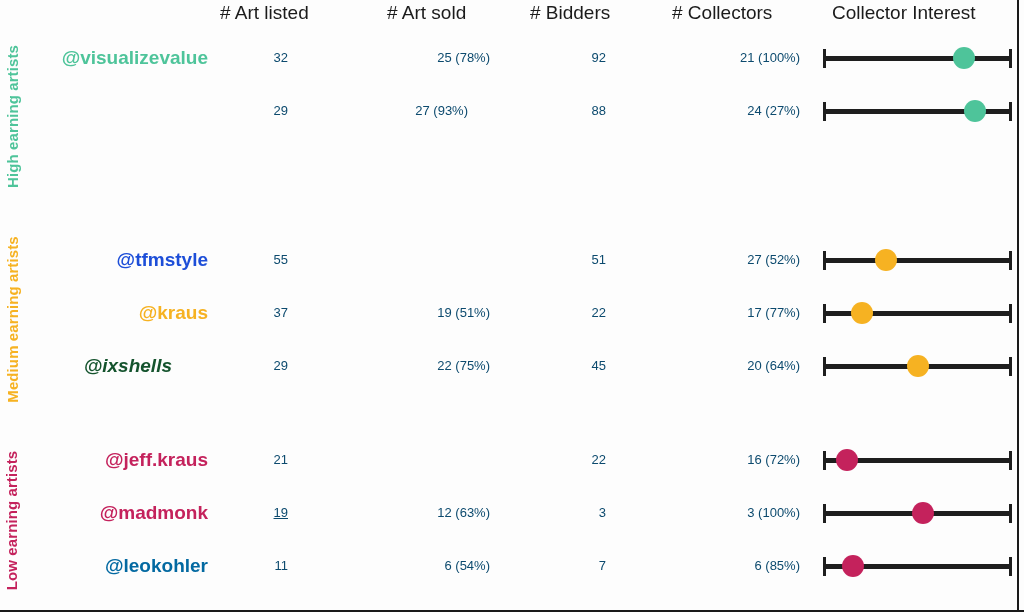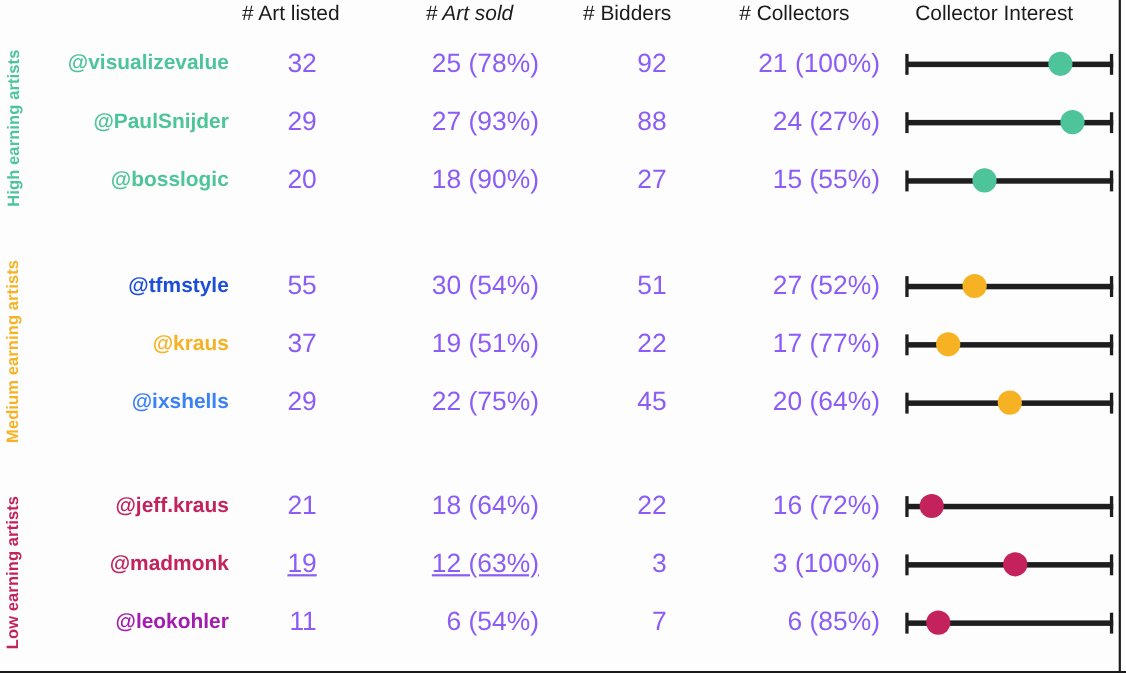--- a/index.html
+++ b/index.html
@@ -75,22 +75,22 @@
     position: absolute;
     left: 0;
     width: 1024px;
     height: 40px;
   }
   .cell {
     position: absolute;
     top: 0;
     height: 40px;
     line-height: 40px;
-    font-size: 24px;
-    color: #8b5cf6;
+    font-size: 13px;
+    color: #0c4a6e;
     white-space: nowrap;
   }
   .cell.artist {
     font-weight: bold;
     font-size: 19px;
   }
   .cell.num {
     text-align: right;
   }
 
@@ -128,21 +128,21 @@
     border-radius: 50%;
   }
 </style>
 </head>
 <body>
 
 <div id="table-root">
   <div class="right-rule"></div>
   <div class="header-row">
       <div class="hcell" style="left: 220px;"># Art listed</div>
-      <div class="hcell" style="left: 387px; font-style: italic;"># Art sold</div>
+      <div class="hcell" style="left: 387px;"># Art sold</div>
       <div class="hcell" style="left: 530px;"># Bidders</div>
       <div class="hcell" style="left: 672px;"># Collectors</div>
       <div class="hcell" style="left: 832px;">Collector Interest</div>
     </div>
 <div class="group-label" style="top: 28px; height: 176px; color: rgb(78, 196, 154);">
       <span>High earning artists</span>
     </div>
     <div class="row" style="top: 38px;">
       <div class="cell artist" style="right: 816px; color: rgb(78, 196, 154);">@visualizevalue</div>
       <div class="cell num" style="right: 736px;">32</div>
@@ -150,52 +150,37 @@
       <div class="cell num" style="right: 418px;">92</div>
       <div class="cell num" style="right: 224px;">21 (100%)</div>
       <div class="ci-wrap">
         <div class="ci-line"></div>
         <div class="ci-cap left"></div>
         <div class="ci-cap right"></div>
         <div class="ci-dot" style="background: rgb(78, 196, 154); left: 143.75px;"></div>
       </div>
     </div>
     <div class="row" style="top: 91px;">
-      <div class="cell artist" style="right: 816px; color: rgb(78, 196, 154);">@PaulSnijder</div>
       <div class="cell num" style="right: 736px;">29</div>
-      <div class="cell num" style="right: 534px;">27 (93%)</div>
+      <div class="cell num" style="right: 556px;">27 (93%)</div>
       <div class="cell num" style="right: 418px;">88</div>
       <div class="cell num" style="right: 224px;">24 (27%)</div>
       <div class="ci-wrap">
         <div class="ci-line"></div>
         <div class="ci-cap left"></div>
         <div class="ci-cap right"></div>
         <div class="ci-dot" style="background: rgb(78, 196, 154); left: 154.85px;"></div>
-      </div>
-    </div>
-    <div class="row" style="top: 144px;">
-      <div class="cell artist" style="right: 816px; color: rgb(78, 196, 154);">@bosslogic</div>
-      <div class="cell num" style="right: 736px;">20</div>
-      <div class="cell num" style="right: 534px;">18 (90%)</div>
-      <div class="cell num" style="right: 418px;">27</div>
-      <div class="cell num" style="right: 224px;">15 (55%)</div>
-      <div class="ci-wrap">
-        <div class="ci-line"></div>
-        <div class="ci-cap left"></div>
-        <div class="ci-cap right"></div>
-        <div class="ci-dot" style="background: rgb(78, 196, 154); left: 75.3px;"></div>
       </div>
     </div>
     <div class="group-label" style="top: 230px; height: 178px; color: rgb(246, 178, 34);">
       <span>Medium earning artists</span>
     </div>
     <div class="row" style="top: 240px;">
       <div class="cell artist" style="right: 816px; color: #1d4ed8;">@tfmstyle</div>
       <div class="cell num" style="right: 736px;">55</div>
-      <div class="cell num" style="right: 534px;">30 (54%)</div>
       <div class="cell num" style="right: 418px;">51</div>
       <div class="cell num" style="right: 224px;">27 (52%)</div>
       <div class="ci-wrap">
         <div class="ci-line"></div>
         <div class="ci-cap left"></div>
         <div class="ci-cap right"></div>
         <div class="ci-dot" style="background: rgb(246, 178, 34); left: 66.05px;"></div>
       </div>
     </div>
     <div class="row" style="top: 293px;">
@@ -205,63 +190,62 @@
       <div class="cell num" style="right: 418px;">22</div>
       <div class="cell num" style="right: 224px;">17 (77%)</div>
       <div class="ci-wrap">
         <div class="ci-line"></div>
         <div class="ci-cap left"></div>
         <div class="ci-cap right"></div>
         <div class="ci-dot" style="background: rgb(246, 178, 34); left: 42px;"></div>
       </div>
     </div>
     <div class="row" style="top: 346px;">
-      <div class="cell artist" style="right: 816px; color: #3b82f6;">@ixshells</div>
+      <div class="cell artist" style="right: 852px; color: #14532d; font-style: italic;">@ixshells</div>
       <div class="cell num" style="right: 736px;">29</div>
       <div class="cell num" style="right: 534px;">22 (75%)</div>
       <div class="cell num" style="right: 418px;">45</div>
       <div class="cell num" style="right: 224px;">20 (64%)</div>
       <div class="ci-wrap">
         <div class="ci-line"></div>
         <div class="ci-cap left"></div>
         <div class="ci-cap right"></div>
         <div class="ci-dot" style="background: rgb(246, 178, 34); left: 97.5px;"></div>
       </div>
     </div>
     <div class="group-label" style="top: 430px; height: 180px; color: rgb(196, 34, 92);">
       <span>Low earning artists</span>
     </div>
     <div class="row" style="top: 440px;">
       <div class="cell artist" style="right: 816px; color: rgb(196, 34, 92); text-align: center;">@jeff.kraus</div>
       <div class="cell num" style="right: 736px;">21</div>
-      <div class="cell num" style="right: 534px;">18 (64%)</div>
       <div class="cell num" style="right: 418px;">22</div>
       <div class="cell num" style="right: 224px;">16 (72%)</div>
       <div class="ci-wrap">
         <div class="ci-line"></div>
         <div class="ci-cap left"></div>
         <div class="ci-cap right"></div>
         <div class="ci-dot" style="background: rgb(196, 34, 92); left: 27.2px;"></div>
       </div>
     </div>
     <div class="row" style="top: 493px;">
       <div class="cell artist" style="right: 816px; color: rgb(196, 34, 92);">@madmonk</div>
       <div class="cell num" style="right: 736px; text-decoration: underline;">19</div>
-      <div class="cell num" style="right: 534px; text-decoration: underline;">12 (63%)</div>
+      <div class="cell num" style="right: 534px;">12 (63%)</div>
       <div class="cell num" style="right: 418px;">3</div>
       <div class="cell num" style="right: 224px;">3 (100%)</div>
       <div class="ci-wrap">
         <div class="ci-line"></div>
         <div class="ci-cap left"></div>
         <div class="ci-cap right"></div>
         <div class="ci-dot" style="background: rgb(196, 34, 92); left: 103.05px;"></div>
       </div>
     </div>
     <div class="row" style="top: 546px;">
-      <div class="cell artist" style="right: 816px; color: #a21caf;">@leokohler</div>
+      <div class="cell artist" style="right: 816px; color: #0369a1;">@leokohler</div>
       <div class="cell num" style="right: 736px;">11</div>
       <div class="cell num" style="right: 534px;">6 (54%)</div>
       <div class="cell num" style="right: 418px;">7</div>
       <div class="cell num" style="right: 224px;">6 (85%)</div>
       <div class="ci-wrap">
         <div class="ci-line"></div>
         <div class="ci-cap left"></div>
         <div class="ci-cap right"></div>
         <div class="ci-dot" style="background: rgb(196, 34, 92); left: 32.75px;"></div>
       </div>

